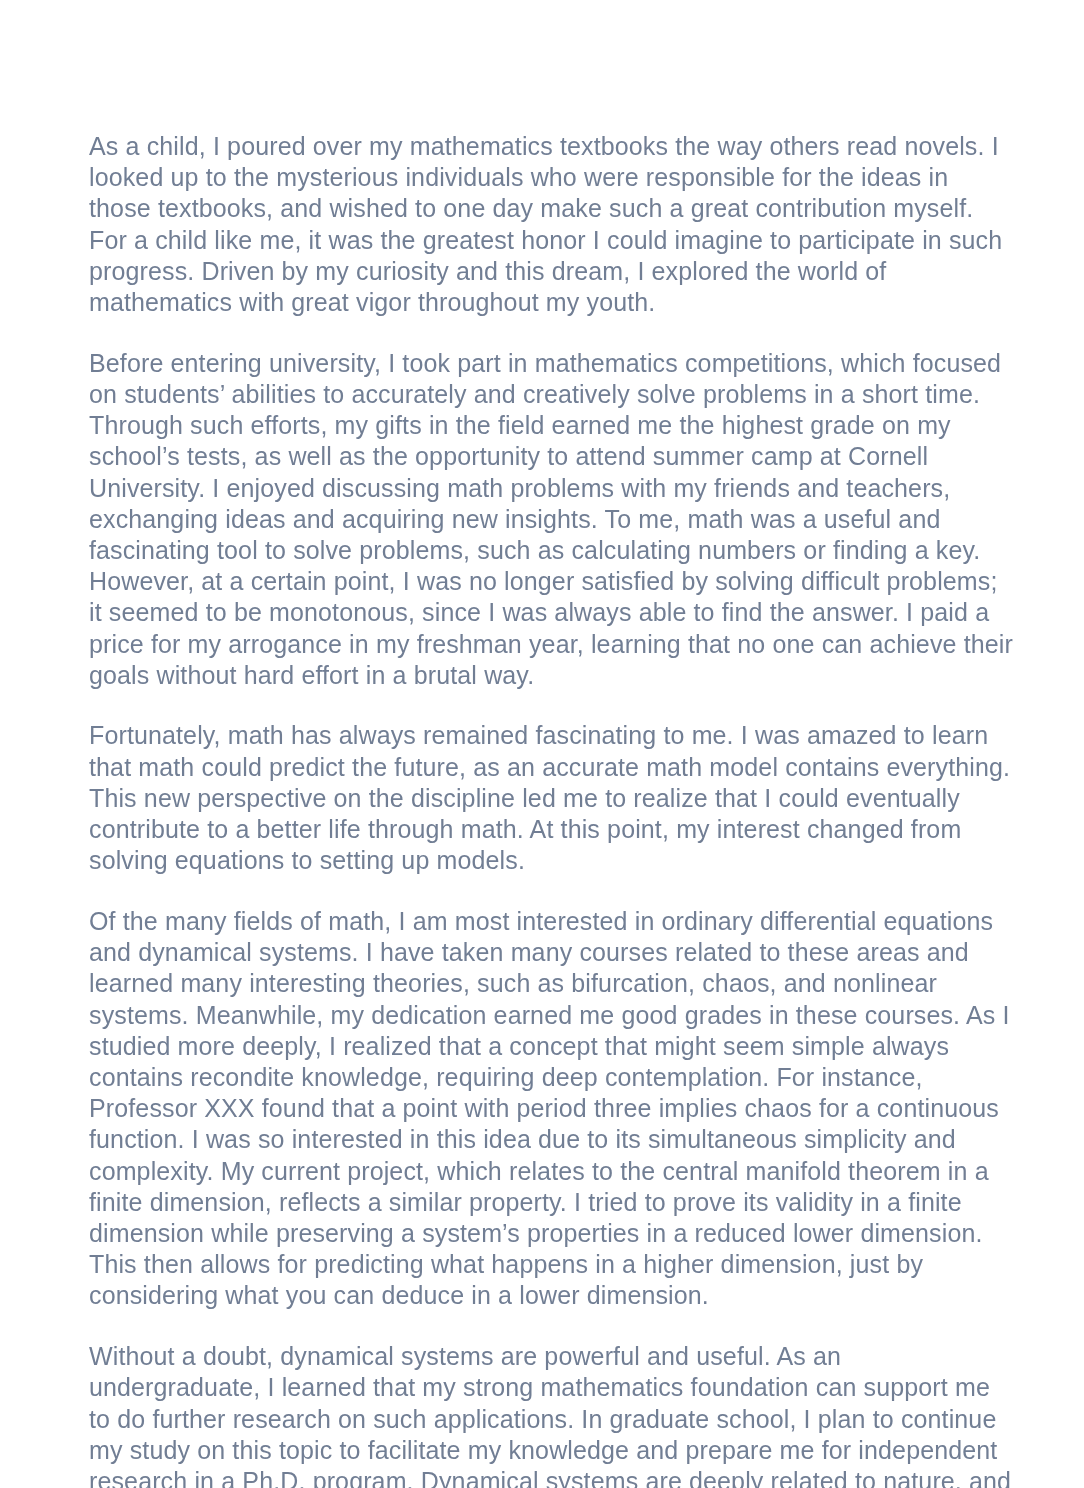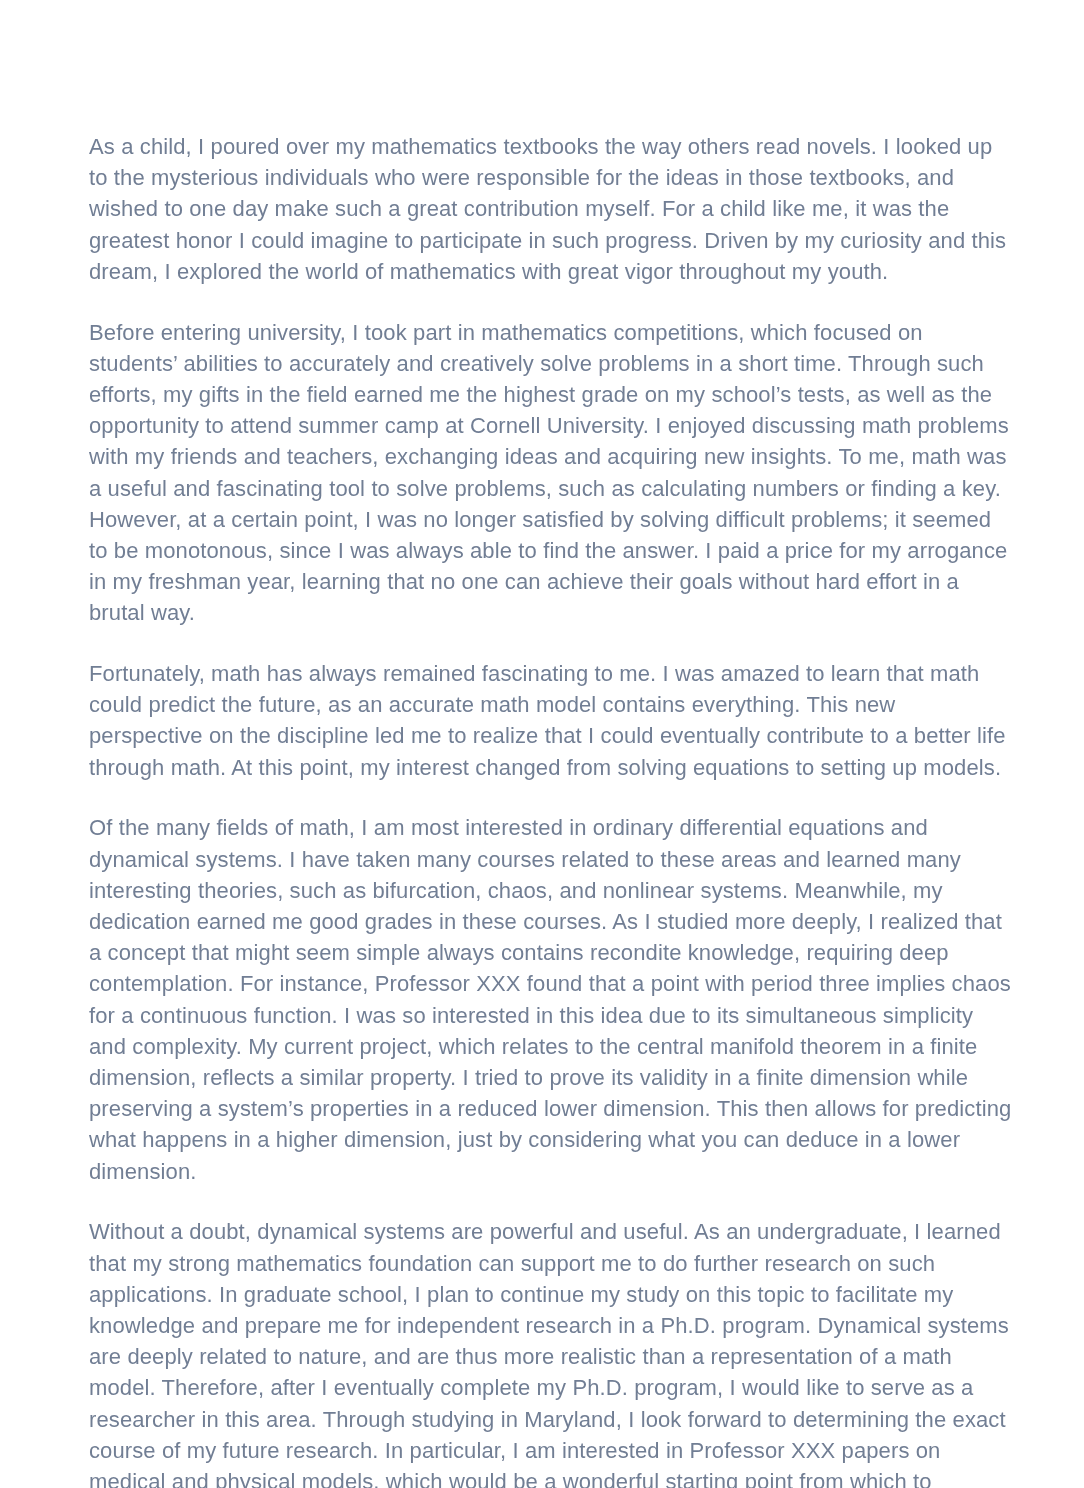--- a/index.html
+++ b/index.html
@@ -18,21 +18,21 @@
     width: 1084px;
     height: 1488px;
     background: #ffffff;
     padding: 131px 69px 30px 89px;
   }
   .essay-body {
     width: 926px;
   }
   .paragraph {
     margin: 0 0 29.5px 0;
-    font-size: 22px;
+    font-size: 25px;
     line-height: 31.2px;
     color: #717e94;
     letter-spacing: 0.005em;
     text-align: left;
     word-spacing: 0.002em;
     font-weight: 400;
   }
   .paragraph:last-child {
     margin-bottom: 16px;
   }

